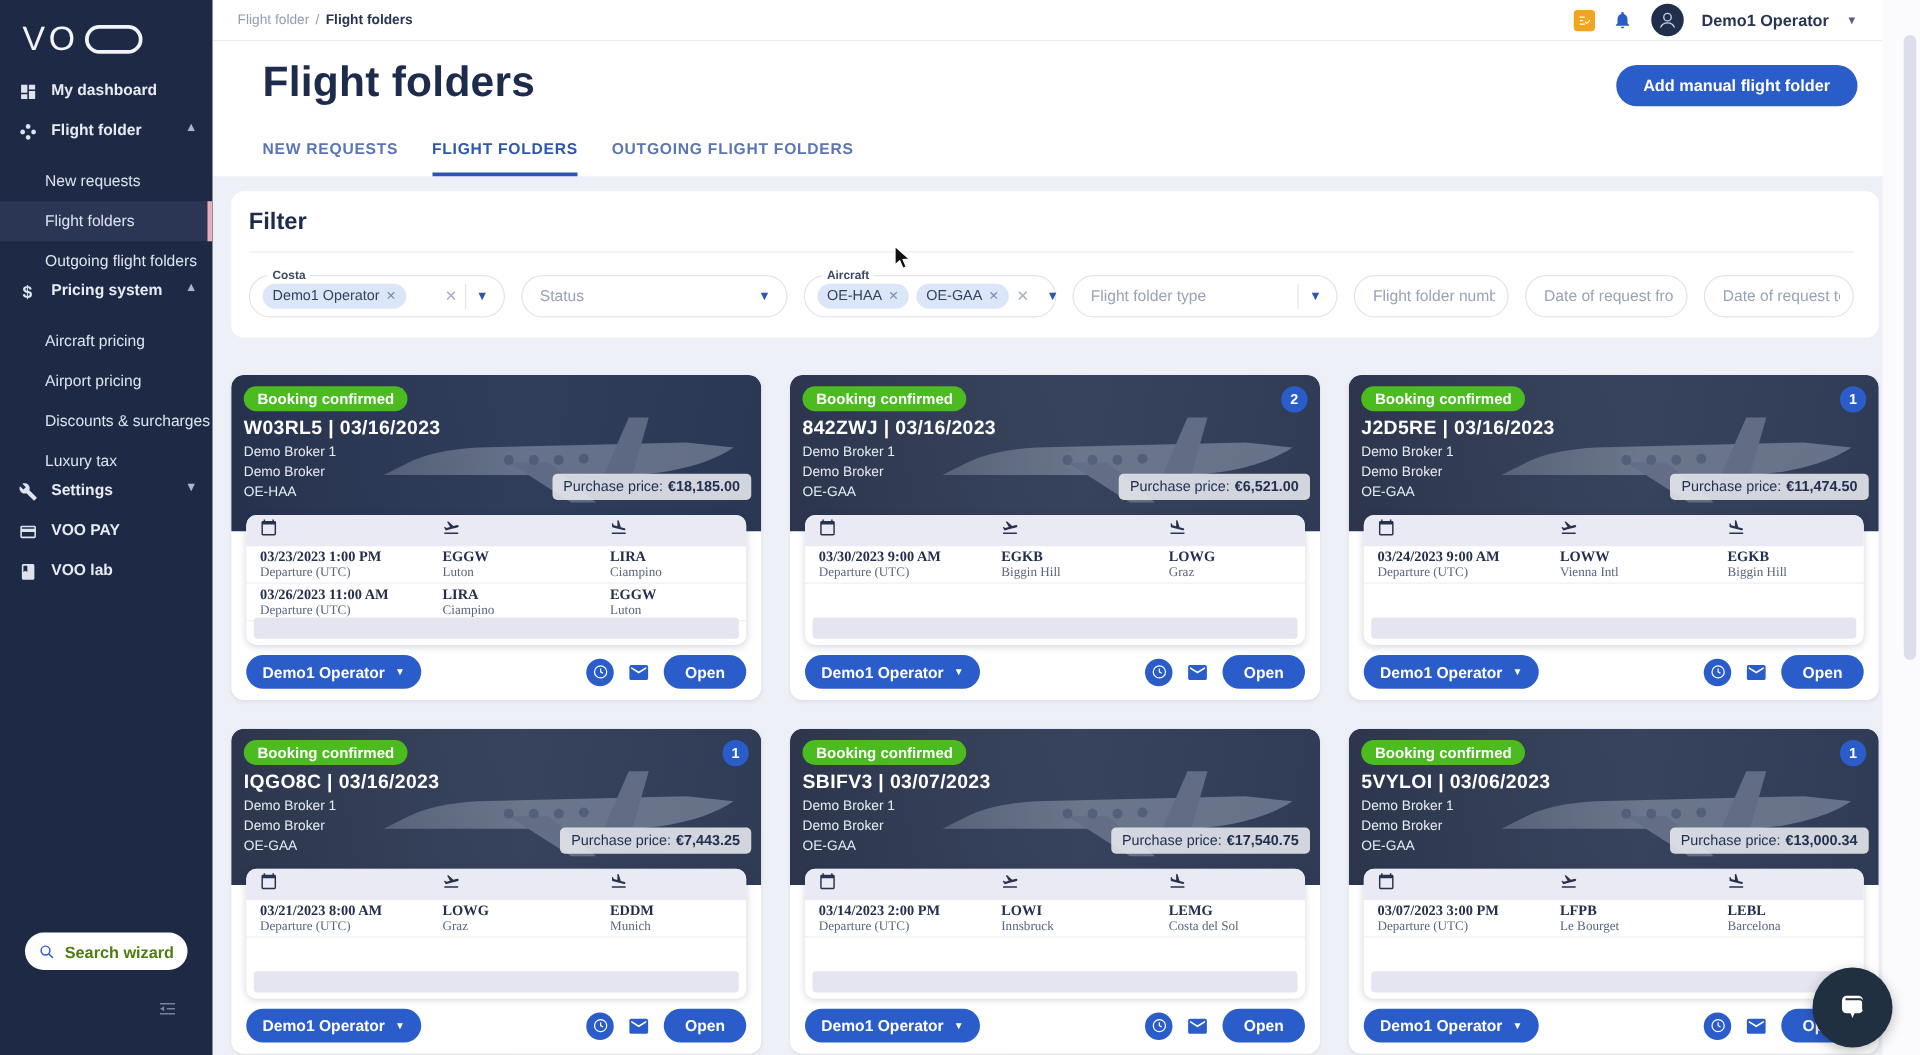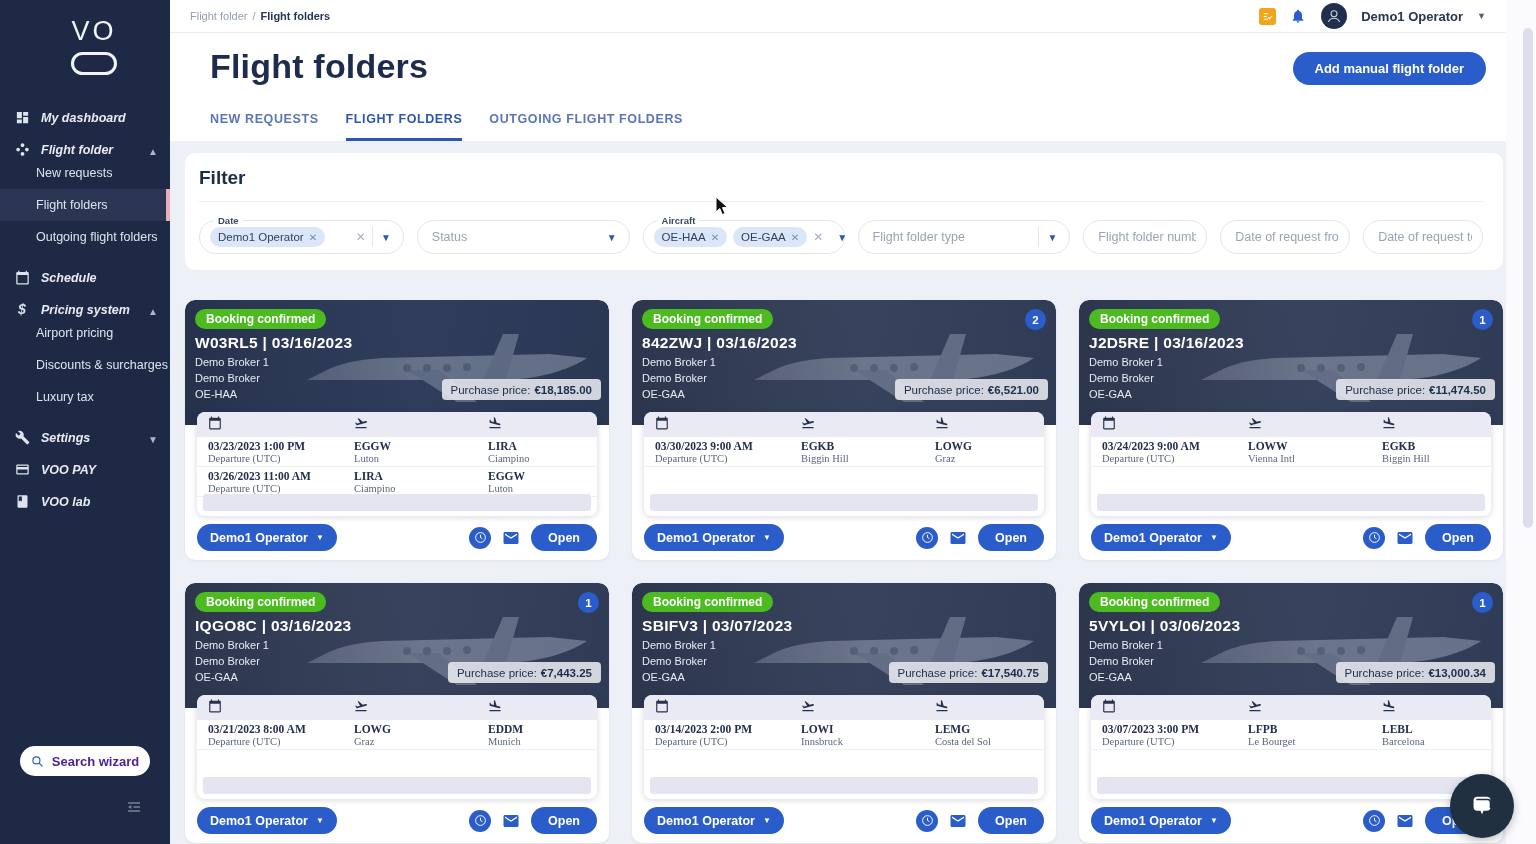--- a/index.html
+++ b/index.html
@@ -1,32 +1,32 @@
 <!DOCTYPE html>
 <html><head>
 <meta charset="utf-8">
 <style>
   * { margin:0; padding:0; box-sizing:border-box; }
   html,body { width:1536px; height:844px; overflow:hidden; font-family:"Liberation Sans", sans-serif; background:#eef0f7; }
   .app { position:relative; width:1536px; height:844px; display:flex; }
 
   
   .sidebar { position:relative; width:170px; min-width:170px; height:844px; background:#1e2a45; color:#e8ebf3; z-index:3; }
-  .logo { display:flex; align-items:center; gap:5px; padding:16px 0 18px 18px;flex-direction:column; }
+  .logo { display:flex; align-items:center; gap:5px; padding:16px 0 18px 18px; }
   .logo-letters { font-size:27px; font-weight:500; letter-spacing:3px; color:#f2f4f9; }
   .logo-stadium { display:inline-block; width:46px; height:23px; border:3.5px solid #f2f4f9; border-radius:999px; }
-  .nav-item { position:relative; display:flex; align-items:flex-end; gap:11px; height:32px; padding:0 12px 0 14px; font-size:12.5px; font-weight:700; color:#e8ebf3; cursor:pointer;font-style:italic; }
+  .nav-item { position:relative; display:flex; align-items:flex-start; gap:11px; height:32px; padding:0 12px 0 14px; font-size:12.5px; font-weight:700; color:#e8ebf3; cursor:pointer; }
   .nav-sub { position:relative; display:flex; align-items:center; height:32px; padding-left:36px; font-size:12.5px; font-weight:400; color:#dfe3ee; cursor:pointer; }
   .nav-sub.active { background:#2b3655; font-weight:500; }
   .nav-sub.active::after { content:""; position:absolute; right:0; top:0; width:4px; height:100%; background:#e9aebc; }
   .nav-ic { width:16px; height:16px; display:flex; align-items:center; justify-content:center; flex:none; }
   .nav-ic svg { width:15px; height:15px; fill:#dfe3ee; }
   .nav-chev { margin-left:auto; font-size:10px; color:#aeb6c9; }
   .dollar { font-size:14px; font-weight:700; color:#dfe3ee; }
-  .search-wizard { position:absolute; left:20px; top:746px; width:130px; height:30px; background:#ffffff; border:none; border-radius:16px; display:flex; align-items:center; justify-content:center; gap:8px; color:#4c1d95; font-size:13px; font-weight:700; cursor:pointer; font-family:"Liberation Sans",sans-serif; }
+  .search-wizard { position:absolute; left:20px; top:746px; width:130px; height:30px; background:#ffffff; border:none; border-radius:16px; display:flex; align-items:center; justify-content:center; gap:8px; color:#4d7c0f; font-size:13px; font-weight:700; cursor:pointer; font-family:"Liberation Sans",sans-serif; }
   .search-wizard svg { width:13px; height:13px; stroke:#2b5dca; fill:none; stroke-width:2.2; }
   .collapse-btn { position:absolute; right:28px; top:799px; width:16px; height:16px; cursor:pointer; opacity:.75; }
   .collapse-btn svg { width:16px; height:16px; fill:#97a0b4; }
 
   
   .main { position:relative; flex:1; height:844px; background:#eef0f7; overflow:hidden; }
   .topbar { display:flex; align-items:center; height:33px; background:#ffffff; border-bottom:1px solid #ececf2; padding:0 50px 0 20px; }
   .crumb-a { font-size:11px; color:#939db1; cursor:pointer; }
   .crumb-sep { font-size:11px; color:#939db1; margin:0 5px; }
   .crumb-b { font-size:11px; font-weight:700; color:#273452; }
@@ -142,36 +142,31 @@
     <div class="nav-sub">
         <span>New requests</span>
       </div>
     <div class="nav-sub active">
         <span>Flight folders</span>
       </div>
     <div class="nav-sub">
         <span>Outgoing flight folders</span>
       </div>
 
-    <div class="nav-item">
-      <span class="nav-ic">
-          <svg viewBox="0 0 24 24">
-            <path d="M20 3h-1V1h-2v2H7V1H5v2H4c-1.1 0-2 .9-2 2v16c0 1.1.9 2 2 2h16c1.1 0 2-.9 2-2V5c0-1.1-.9-2-2-2zm0 18H4V8h16v13z"></path>
-          </svg>
-        </span>
-      <span>Schedule</span>
-    </div>
 
     <div class="nav-item">
       <span class="nav-ic">
           <span class="dollar">$</span>
         </span>
       <span>Pricing system</span>
       <span class="nav-chev">▲</span>
     </div>
+    <div class="nav-sub">
+        <span>Aircraft pricing</span>
+      </div>
     <div class="nav-sub">
         <span>Airport pricing</span>
       </div>
     <div class="nav-sub">
         <span>Discounts &amp; surcharges</span>
       </div>
     <div class="nav-sub">
         <span>Luxury tax</span>
       </div>
 
@@ -255,21 +250,21 @@
       <span class="tab">OUTGOING FLIGHT FOLDERS</span>
     </div>
 
     <div class="content">
 
       <section class="filter-panel">
         <div class="filter-title">Filter</div>
         <div class="filter-row">
 
           <div class="ffield w-user">
-            <span class="flabel">Date</span>
+            <span class="flabel">Costa</span>
             <span class="chips-wrap">
               <span class="chip">
                 <span>Demo1 Operator</span>
                 <span class="x">✕</span>
               </span>
             </span>
             <span class="fclear">✕</span>
             <span class="fdiv"></span>
             <span class="fchev">▼</span>
           </div>

